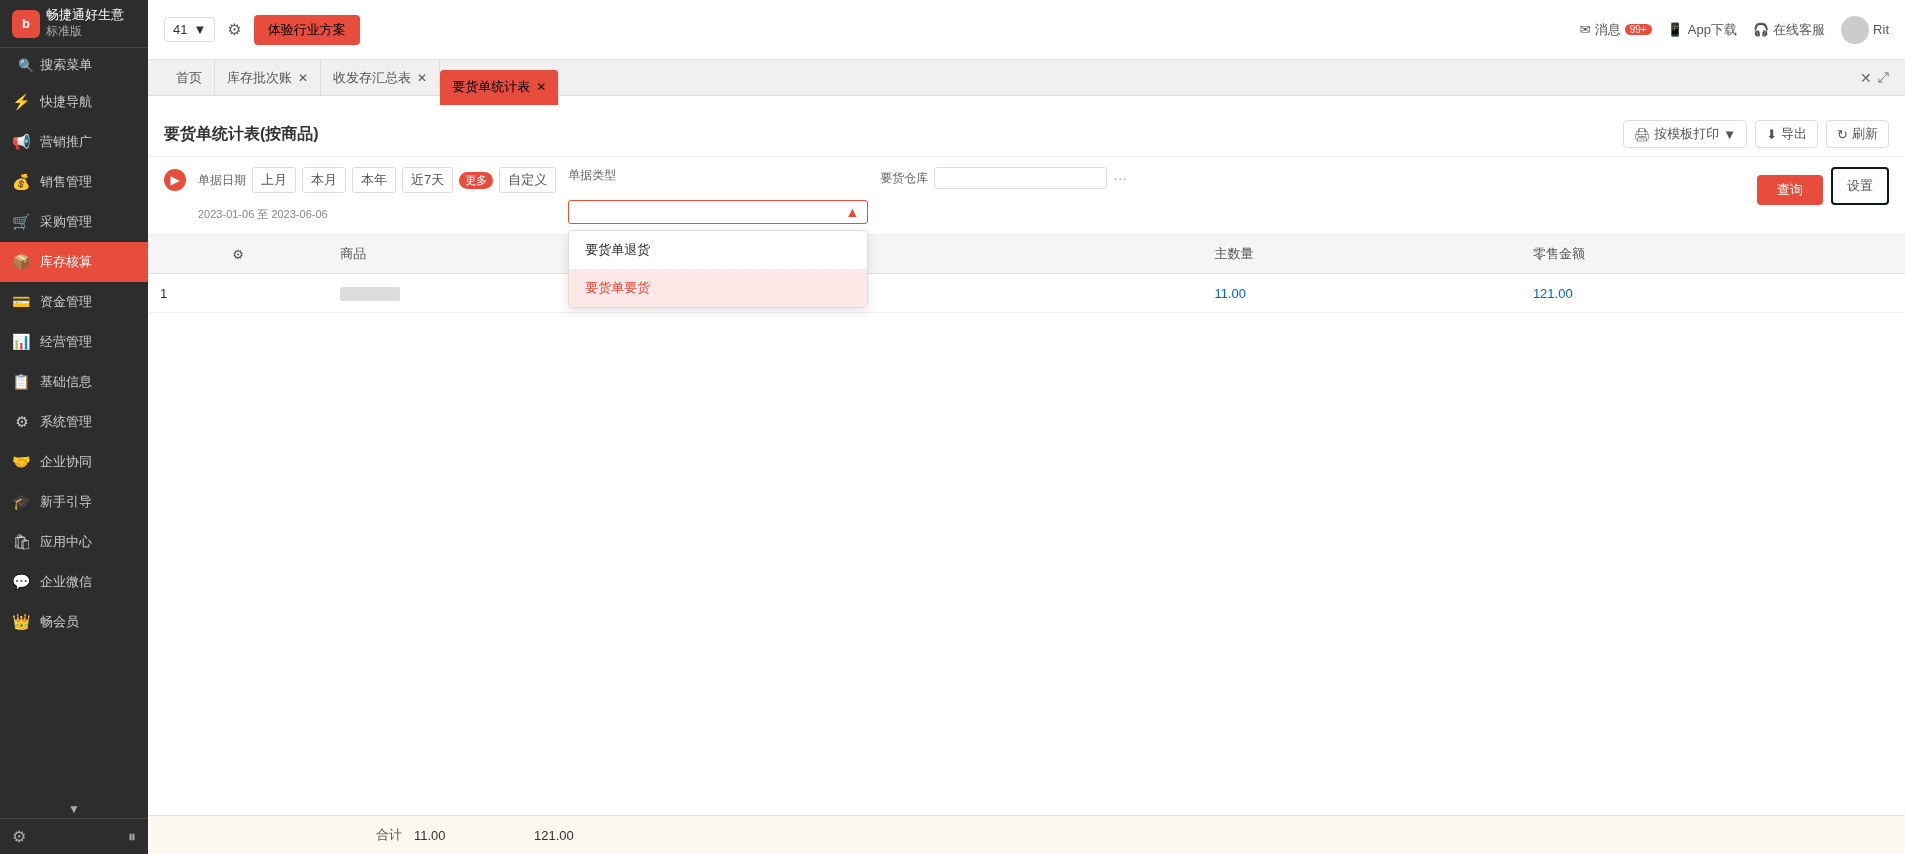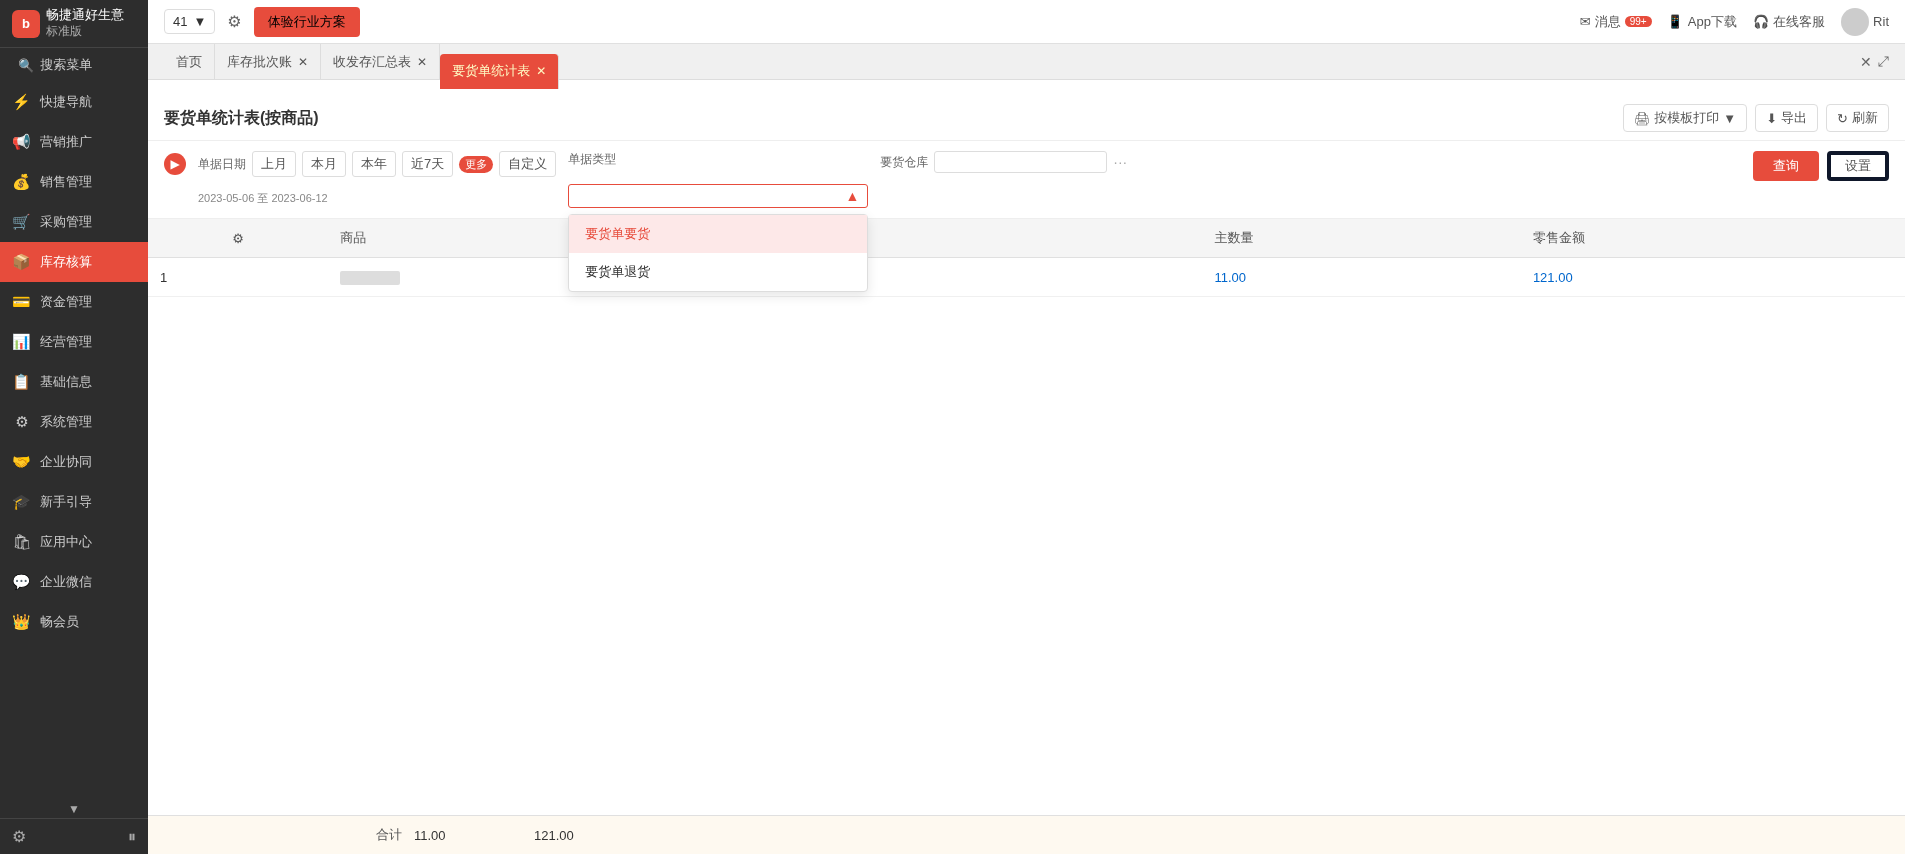--- a/index.html
+++ b/index.html
@@ -52,21 +52,21 @@
       border-top: 1px solid #444;
     }
     .sidebar-bottom-icon { color: #aaa; cursor: pointer; font-size: 16px; }
     .scroll-arrow { color: #aaa; font-size: 12px; cursor: pointer; text-align: center; }
 
     
     .main { flex: 1; display: flex; flex-direction: column; height: 100%; overflow: hidden; }
 
     
     .topbar {
-      height: 44px; background: #fff; display: flex; align-items: center;
+      height: 60px; background: #fff; display: flex; align-items: center;
       padding: 0 16px; border-bottom: 1px solid #e0e0e0;
       justify-content: space-between; flex-shrink: 0;
     }
     .topbar-left { display: flex; align-items: center; gap: 12px; }
     .store-selector {
       display: flex; align-items: center; gap: 6px; color: #333; cursor: pointer;
       border: 1px solid #ddd; border-radius: 4px; padding: 4px 8px; font-size: 12px;
     }
     .gear-icon { color: #666; cursor: pointer; font-size: 16px; }
     .trial-btn {
@@ -84,21 +84,21 @@
     
     .tabs {
       display: flex; align-items: center; background: #f0f0f0;
       border-bottom: 1px solid #ddd; padding: 0 16px; height: 36px; flex-shrink: 0;
     }
     .tab {
       display: flex; align-items: center; padding: 0 12px; height: 100%;
       cursor: pointer; color: #555; font-size: 13px; white-space: nowrap;
       border-right: 1px solid #ddd; position: relative;
     }
-    .tab.active { background: #e74c3c; color: #fef9c3; border-radius: 4px 4px 0 0; margin-top: 19px; }
+    .tab.active { background: #e74c3c; color: #000000; border-radius: 4px 4px 0 0; margin-top: 19px; }
     .tab-close { margin-left: 6px; font-size: 12px; cursor: pointer; }
     .tab-close-end {
       margin-left: auto; display: flex; align-items: center; gap: 6px;
     }
     .tab-end-icon { font-size: 14px; color: #666; cursor: pointer; }
 
     
     .page { flex: 1; overflow: auto; background: #fff; display: flex; flex-direction: column; }
     .page-header {
       display: flex; align-items: center; justify-content: space-between;
@@ -157,22 +157,22 @@
       border: 1px solid #ddd; border-radius: 3px; padding: 3px 8px;
       font-size: 12px; min-width: 160px; color: #333;
     }
     .more-icon { color: #aaa; cursor: pointer; font-size: 14px; }
 
     .query-btn {
       background: #e74c3c; color: #fff; border: none; border-radius: 4px;
       padding: 6px 20px; cursor: pointer; font-size: 13px; margin-left: auto;
     }
     .settings-btn {
-      background: #fff; color: #555; border: 4px solid #0f172a; border-radius: 4px;
-      padding: 2px 14px; cursor: pointer; font-size: 13px;
+      background: #fff; color: #555; border: 2px solid #0f172a; border-radius: 4px;
+      padding: 8px 14px; cursor: pointer; font-size: 13px;
     }
 
     
     .dropdown-overlay {
       position: absolute; top: 30px; left: 0; z-index: 100;
       background: #fff; border: 1px solid #ddd; border-radius: 4px;
       box-shadow: 0 4px 12px rgba(0,0,0,0.1); min-width: 300px;
     }
     .dropdown-item {
       padding: 10px 16px; cursor: pointer; color: #333; font-size: 13px;
@@ -389,34 +389,34 @@
             <span>本年</span>
           </button>
           <button class="date-btn">
             <span>近7天</span>
           </button>
           <span class="filter-tag-red">更多</span>
           <button class="custom-btn">
             <span>自定义</span>
           </button>
         </div>
-        <div class="date-range">2023-05-06 至 2023-06-12</div>
+        <div class="date-range">2023-01-06 至 2023-06-06</div>
       </div>
 
       <div class="type-selector-group">
         <span class="filter-label">单据类型</span>
         <div style="position:relative;">
           <div class="type-input-row">
             <input type="text" value="" style="">
             <span class="type-chevron">▲</span>
           </div>
 
           <div class="dropdown-overlay">
+            <div class="dropdown-item">要货单退货</div>
             <div class="dropdown-item selected">要货单要货</div>
-            <div class="dropdown-item">要货单退货</div>
           </div>
         </div>
       </div>
 
       <div class="warehouse-group">
         <span class="filter-label">要货仓库</span>
         <input class="warehouse-input" type="text" value="" style="">
         <span class="more-icon">···</span>
       </div>
 

